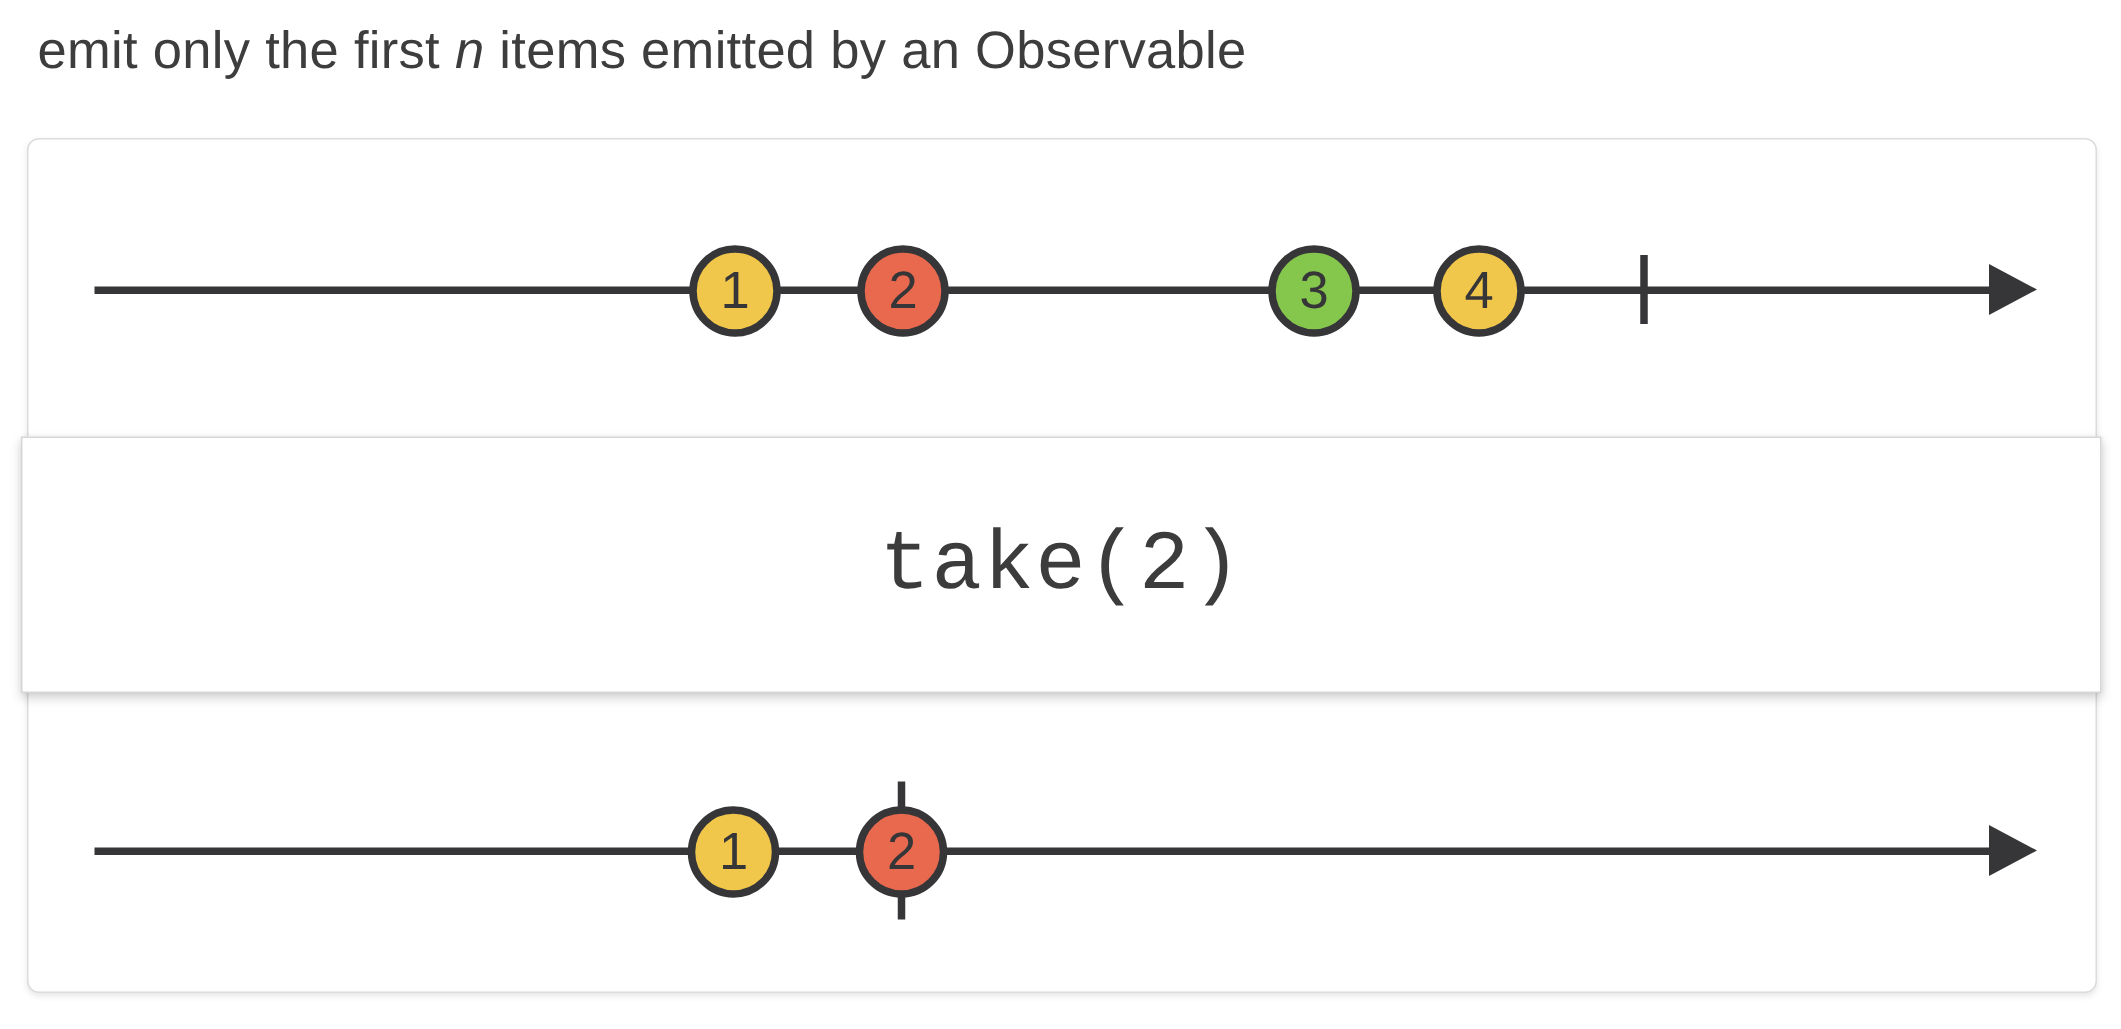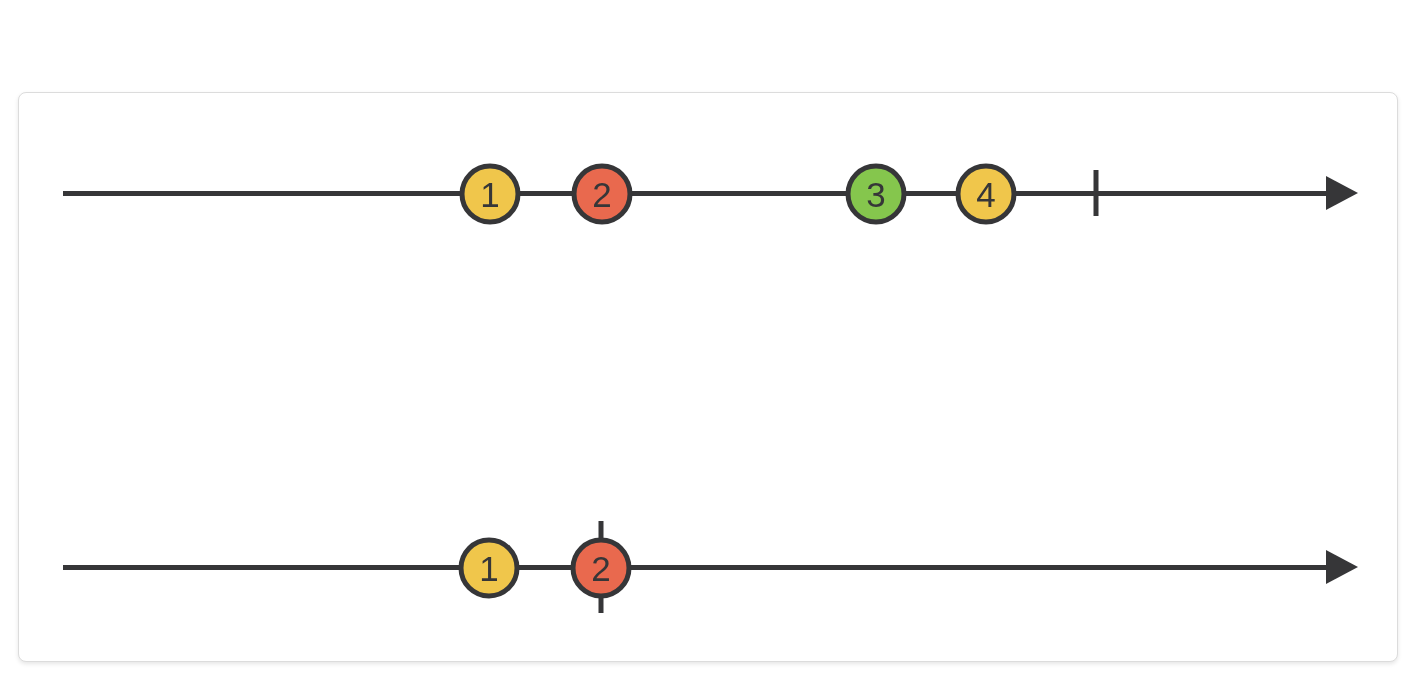--- a/index.html
+++ b/index.html
@@ -116,34 +116,38 @@
     font-size: 56px;
     color: #3c3c3c;
     letter-spacing: 1px;
   }
 </style>
 </head>
 <body>
 
 <div class="stage">
 
+  <h1 class="title"><span>emit only the first </span><em>n</em><span> items emitted by an Observable</span></h1>
 
   <div class="frame"></div>
 
   <div class="timeline source">
     <div class="track"></div>
     <div class="arrowhead"></div>
     <div class="tick short" style="left: 1096px;"></div>
     <div></div>
   <div class="marble" style="left: 490px; background: rgb(240, 198, 75);">1</div>
       <div class="marble" style="left: 602px; background: rgb(233, 105, 78);">2</div>
       <div class="marble" style="left: 876px; background: rgb(133, 198, 77);">3</div>
       <div class="marble" style="left: 986px; background: rgb(240, 198, 75);">4</div>
     </div>
 
+  <div class="operator-box">
+    <span class="operator-label">take(2)</span>
+  </div>
 
   <div class="timeline output">
     <div class="tick long" style="left: 601px;"></div>
     <div class="track"></div>
     <div class="arrowhead"></div>
     <div></div>
   <div class="marble" style="left: 489px; background: rgb(240, 198, 75);">1</div>
       <div class="marble" style="left: 601px; background: rgb(233, 105, 78);">2</div>
     </div>
 

